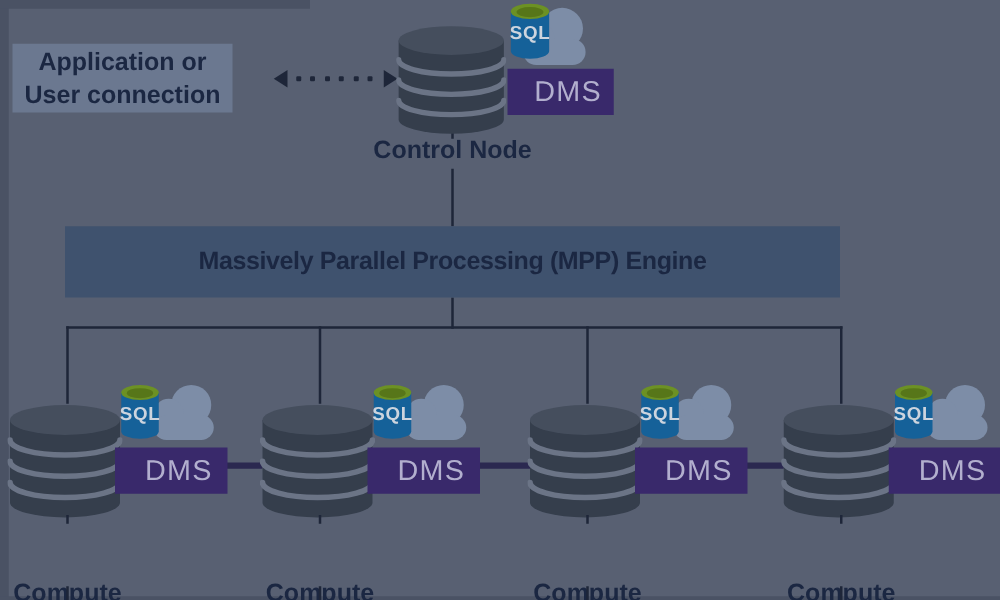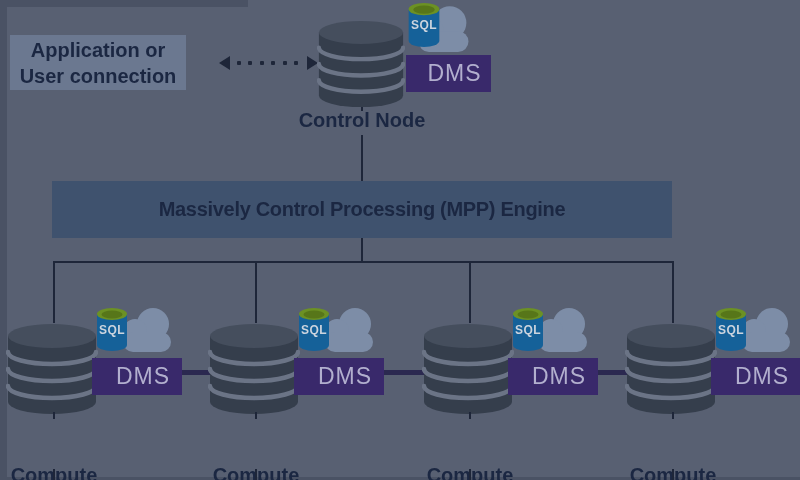--- a/index.html
+++ b/index.html
@@ -45,21 +45,21 @@
   .db-body{fill:var(--db-body);}
   .db-top{fill:var(--db-top);}
   .db-stripe{fill:none;stroke:var(--db-stripe);stroke-width:4.5;stroke-linecap:round;}
   
   .sql-wrap{position:absolute;}
   .sql-body{fill:var(--sql-body);}
   .sql-top{fill:var(--sql-green);}
   .sql-top-inner{fill:var(--sql-green-dark);}
   .sql-label{
     position:absolute;left:0;top:16px;width:100%;text-align:center;
-    font-size:12px;font-weight:bold;color:var(--sql-text);letter-spacing:0.5px;
+    font-size:15px;font-weight:bold;color:var(--sql-text);letter-spacing:0.5px;
   }
   
   .cloud-shape{fill:var(--cloud);}
   
   .dms-box{
     position:absolute;background:var(--dms-bg);
     display:flex;align-items:center;justify-content:center;padding-left:12px;
   }
   .dms-label{font-size:23px;font-weight:500;letter-spacing:1px;color:var(--dms-text);}
   
@@ -133,21 +133,21 @@
       </svg>
       <span class="sql-label">SQL</span>
     </div>
     <div class="dms-box" style="left:406px;top:55px;width:85px;height:37px">
       <span class="dms-label">DMS</span>
     </div>
     <div class="node-label" style="left:282px;top:109px;width:160px">Control Node</div>
   </div>
 
   <div class="mpp-bar">
-    <span class="mpp-label">Massively Control Processing (MPP) Engine</span>
+    <span class="mpp-label">Massively Parallel Processing (MPP) Engine</span>
   </div>
 
   <div style="--c:54px">
     <div class="vline branch"></div>
     <div class="c-cloud">
       <svg width="57" height="51" viewBox="0 0 57 51">
         <circle class="cloud-shape" cx="35" cy="22" r="16"></circle>
         <circle class="cloud-shape" cx="17" cy="29" r="12"></circle>
         <rect class="cloud-shape" x="5" y="30" width="48" height="20" rx="10"></rect>
       </svg>

